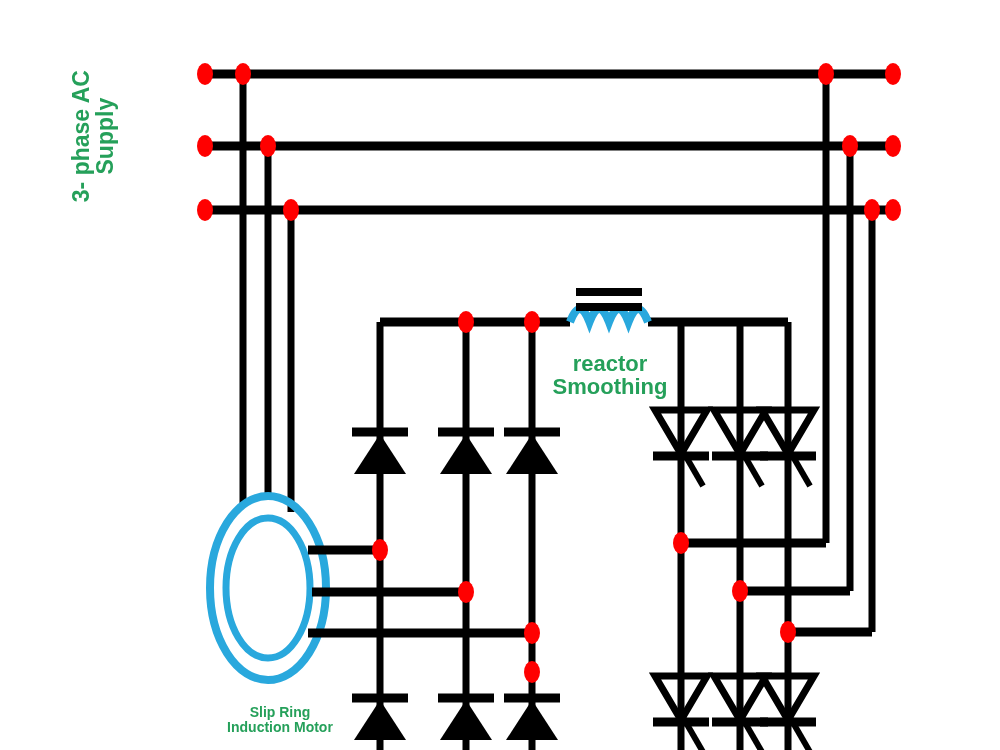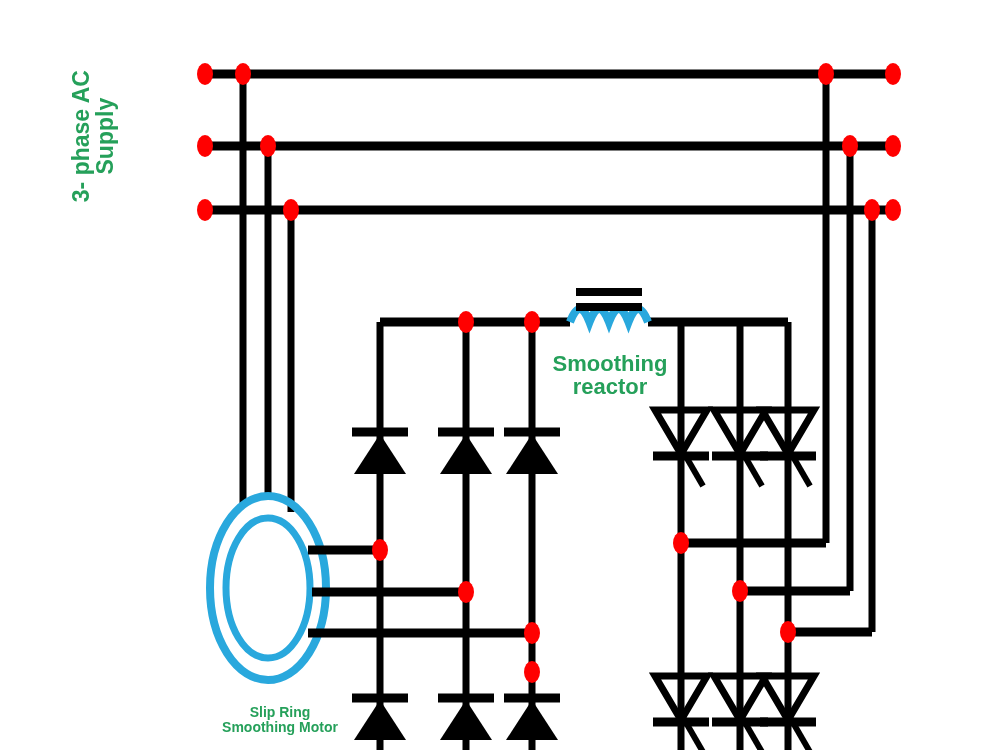--- a/index.html
+++ b/index.html
@@ -138,22 +138,22 @@
         <ellipse cx="532" cy="672" rx="8" ry="11" fill="#ff0000"></ellipse>
       </g>
   </svg>
 
   <div class="lbl" id="supply-label">
     <span>3- phase AC</span>
     <span>Supply</span>
   </div>
 
   <div class="lbl" id="reactor-label">
+    <span>reactor</span>
     <span>Smoothing</span>
-    <span>reactor</span>
   </div>
 
   <div class="lbl" id="motor-label">
     <span>Slip Ring</span>
-    <span>Smoothing Motor</span>
+    <span>Induction Motor</span>
   </div>
 
 </div>
 
 </body></html>

